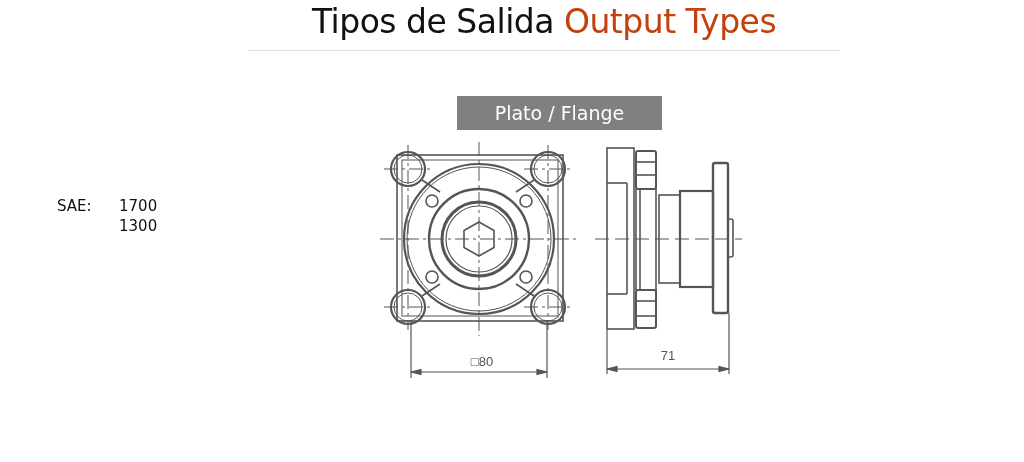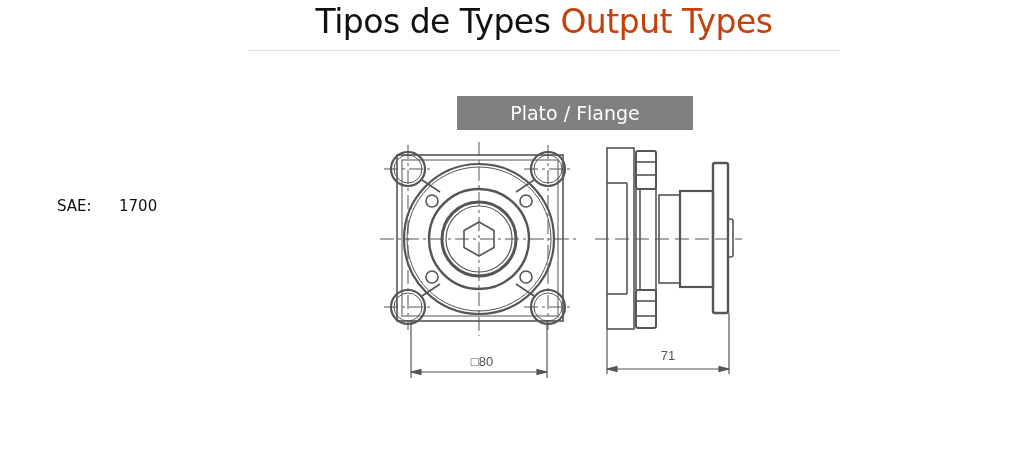--- a/index.html
+++ b/index.html
@@ -1,43 +1,47 @@
 <!DOCTYPE html>
 <html><head>
 <meta charset="utf-8">
 <style>
   html, body { margin: 0; padding: 0; background: #ffffff; }
   body { width: 1024px; height: 462px; position: relative; overflow: hidden; font-family: "DejaVu Sans", sans-serif; }
   .title { position: absolute; top: 2px; left: 0; width: 1088px; text-align: center; font-size: 33px; letter-spacing: -0.5px; color: #111; white-space: nowrap; }
   .title .sub { color: #c2410c; }
   .rule { position: absolute; top: 50px; left: 248px; width: 592px; height: 1px; background: #e0e0e0; }
-  .badge { position: absolute; left: 457px; top: 96px; width: 236px; height: 34px; background: #808080; color: #fff; font-size: 19px; line-height: 34px; text-align: center; }
+  .badge { position: absolute; left: 457px; top: 96px; width: 205px; height: 34px; background: #808080; color: #fff; font-size: 19px; line-height: 34px; text-align: center; }
   .specs { position: absolute; left: 57px; top: 196px; font-size: 15px; color: #111; line-height: 20px; }
   .spec-row { display: flex; justify-content: space-between; }
   .spec-label { width: 62px; }
   .spec-group + .spec-group { margin-top: 5px; }
   svg.drawing { position: absolute; left: 0; top: 0; }
   .dim { font-family: "Liberation Sans", sans-serif; font-size: 13px; fill: #555; }
 </style>
 </head>
 <body>
 
 <div class="title">
-  <span>Tipos de Types</span>
+  <span>Tipos de Salida</span>
   <span class="sub">Output Types</span>
 </div>
 <div class="rule"></div>
 
 <div class="badge">Plato / Flange</div>
 
 <div class="specs">
   <div class="spec-group">
     <div class="spec-row">
         <span class="spec-label">SAE:</span>
         <span>1700</span>
+      </div>
+    <div class="spec-row">
+        <span class="spec-label"></span>
+        <span>1300</span>
       </div>
   </div>
 </div>
 
 <svg class="drawing" width="1024" height="462" viewBox="0 0 1024 462">
   <g stroke="#555" fill="none" stroke-width="1.6">
 
     <rect x="397" y="155" width="166" height="166"></rect>
     <rect x="402" y="160" width="156" height="156" stroke-width="1"></rect>
 

